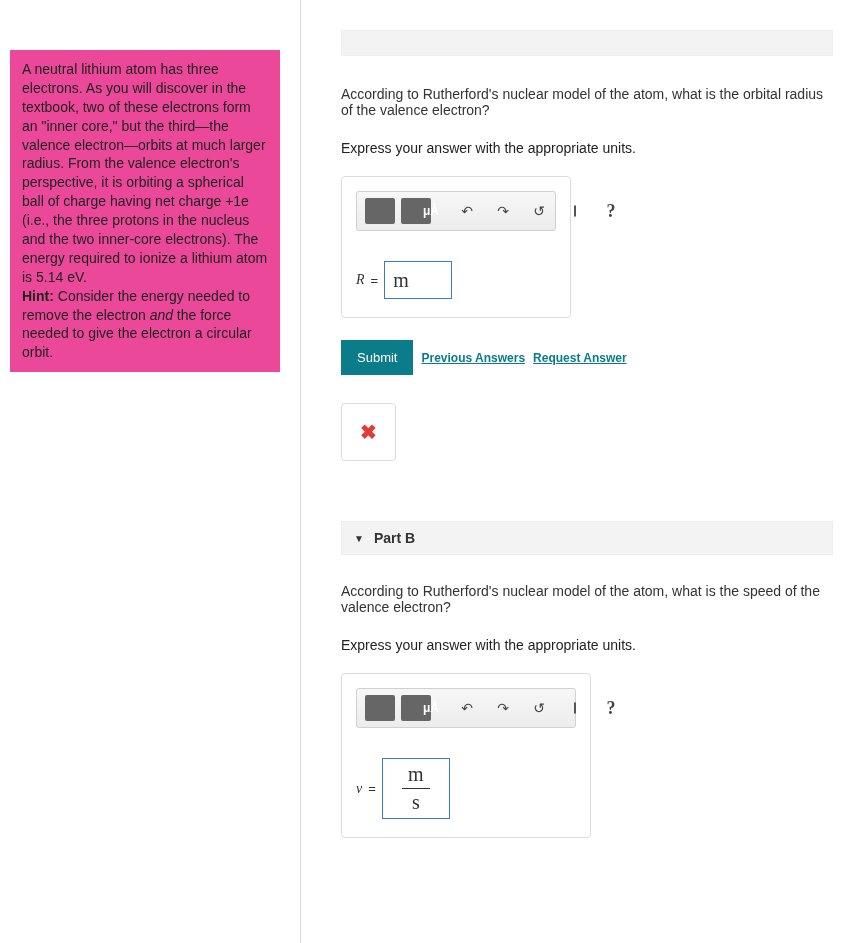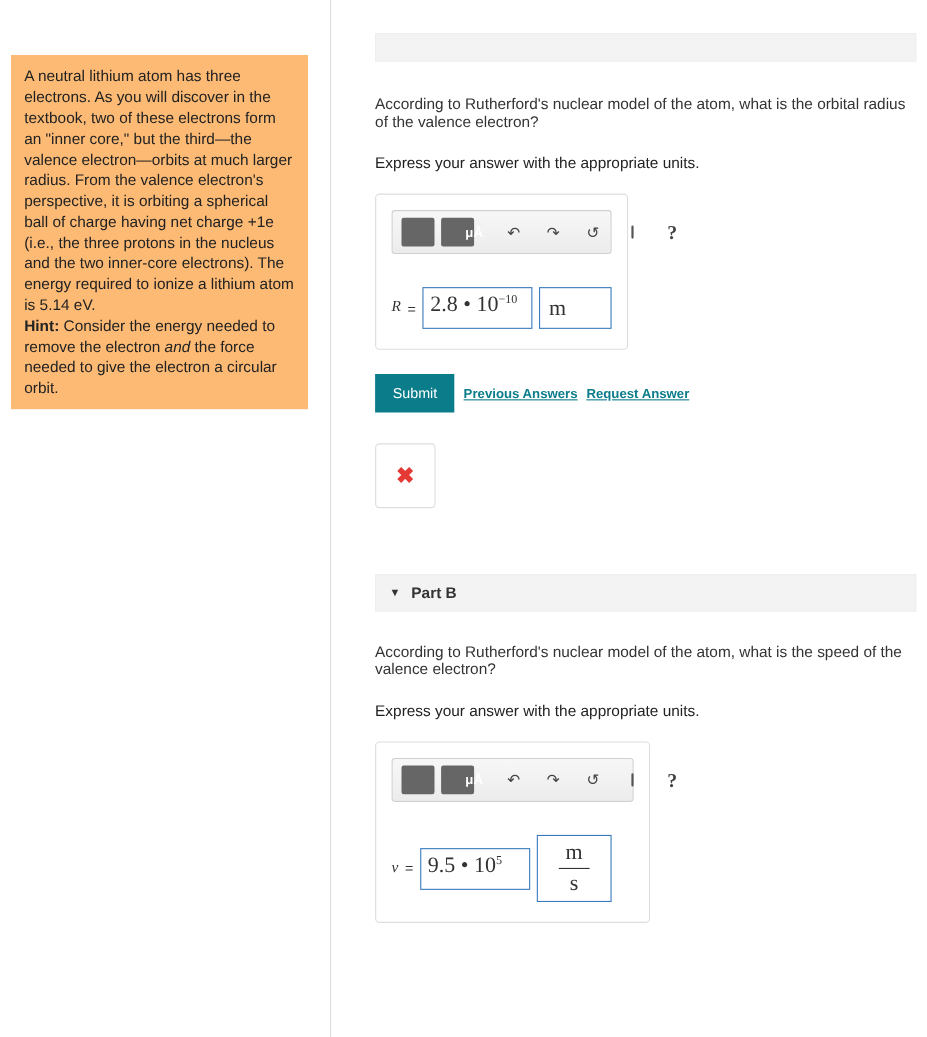--- a/index.html
+++ b/index.html
@@ -10,21 +10,21 @@
       background: #fff;
       width: 843px;
       height: 943px;
       display: flex;
     }
     .sidebar {
       width: 290px;
       padding: 50px 10px 10px 10px;
     }
     .hint-box {
-      background: #fdba74;
+      background: #ec4899;
       padding: 10px 12px;
       font-family: "Arial Narrow", Arial, sans-serif;
       font-size: 14px;
       line-height: 1.35;
       color: #222;
     }
     .hint-box b { font-weight: bold; }
     .hint-box i { font-style: italic; }
     .divider {
       width: 1px;
@@ -252,21 +252,20 @@
       <div class="tool-btn">↷</div>
       <div class="tool-btn">↺</div>
       <div class="tool-btn">
           <span class="keyboard-icon"></span>
         </div>
       <div class="tool-btn help">?</div>
     </div>
     <div class="input-row">
       <span class="var-label">R</span>
       <span class="eq">=</span>
-      <div class="value-input">2.8 • 10<sup>−10</sup></div>
       <div class="unit-input">m</div>
     </div>
   </div>
 
   <div class="action-row">
     <button class="submit-btn">Submit</button>
     <span class="link">Previous Answers</span>
     <span class="link">Request Answer</span>
   </div>
 
@@ -299,21 +298,20 @@
       <div class="tool-btn">↷</div>
       <div class="tool-btn">↺</div>
       <div class="tool-btn">
           <span class="keyboard-icon"></span>
         </div>
       <div class="tool-btn help">?</div>
     </div>
     <div class="input-row" style="align-items:center;">
       <span class="var-label">v</span>
       <span class="eq">=</span>
-      <div class="value-input">9.5 • 10<sup>5</sup></div>
       <div class="unit-frac">
         <div class="num">m</div>
         <div class="den">s</div>
       </div>
     </div>
   </div>
 
 </div>
 
 </body></html>

